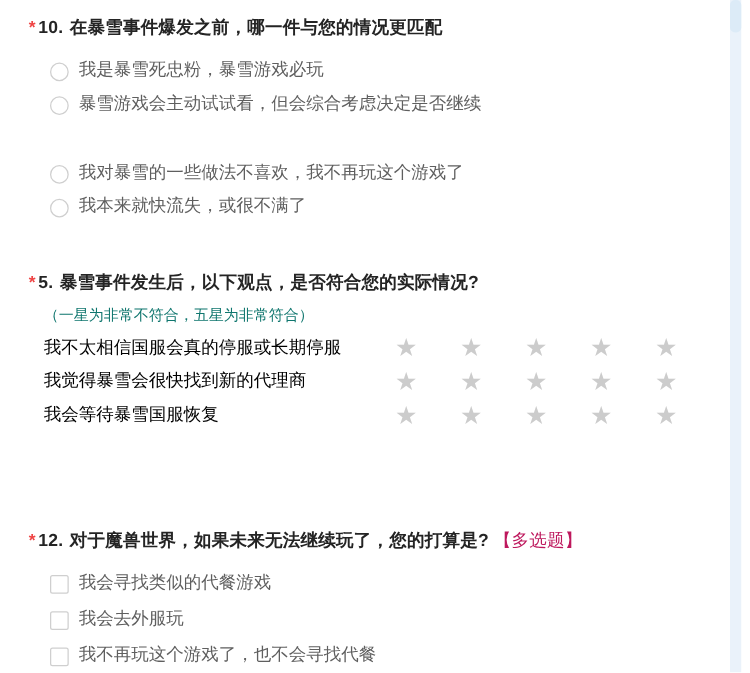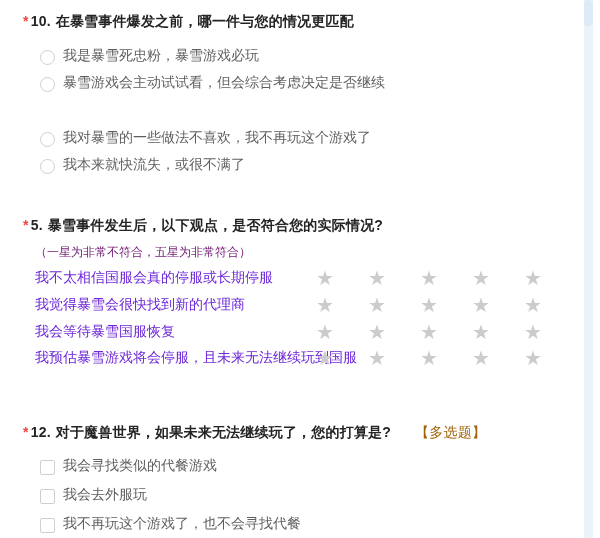--- a/index.html
+++ b/index.html
@@ -17,24 +17,24 @@
     position: absolute; top: 0; left: 0; width: 9px; height: 26px;
     background: #dcebf7; border-radius: 4px;
   }
 
   .q-title {
     position: absolute; left: 23px; font-size: 14px; font-weight: bold;
     color: #242424; letter-spacing: 0.2px; white-space: nowrap;
   }
   .req { color: #ef4444; margin-right: 2px; font-weight: bold; }
   .q-num { margin-right: 5px; }
-  .q-tag { color: #a16207; font-weight: normal; margin-left: 24px; }
+  .q-tag { color: #be185d; font-weight: normal; margin-left: 4px; }
 
   .q-subtitle {
-    position: absolute; left: 35px; font-size: 12px; color: #701a75; white-space: nowrap;
+    position: absolute; left: 35px; font-size: 12px; color: #0f766e; white-space: nowrap;
   }
 
   .opt-row {
     position: absolute; left: 40px; height: 27px;
     display: flex; align-items: flex-end; cursor: pointer;
   }
   .radio {
     width: 15px; height: 15px; border: 1px solid #cfcfcf; border-radius: 50%;
     background: #fff; flex: 0 0 auto;
   }
@@ -42,21 +42,21 @@
     width: 15px; height: 15px; border: 1px solid #cfcfcf; border-radius: 2px;
     background: #fff; flex: 0 0 auto;
   }
   .opt-label {
     margin-left: 8px; font-size: 14px; color: #5f5f5f; white-space: nowrap;
   }
 
   .rate-row { position: absolute; left: 0; width: 575px; height: 27px; }
   .rate-label {
     position: absolute; left: 35px; top: 50%; transform: translateY(-50%);
-    font-size: 14px; color: #6d28d9; white-space: nowrap;
+    font-size: 14px; color: #000000; white-space: nowrap;
   }
   .stars {
     position: absolute; left: 299px; top: 0; height: 27px; display: flex;
   }
   .star {
     width: 52px; height: 27px; display: flex; align-items: center; justify-content: center;
     color: #cccccc; font-size: 20px; cursor: pointer;
     font-family: "DejaVu Sans", sans-serif;
   }
   .star::before { content: "★"; }
@@ -115,30 +115,20 @@
   <div class="rate-row" style="top:291px">
     <span class="rate-label">我觉得暴雪会很快找到新的代理商</span>
     <div class="stars">
       <span class="star"></span>
         <span class="star"></span>
         <span class="star"></span>
         <span class="star"></span>
         <span class="star"></span>
     </div>
   </div>
-  <div class="rate-row" style="top:344px">
-    <span class="rate-label">我预估暴雪游戏将会停服，且未来无法继续玩到国服</span>
-    <div class="stars">
-      <span class="star"></span>
-        <span class="star"></span>
-        <span class="star"></span>
-        <span class="star"></span>
-        <span class="star"></span>
-    </div>
-  </div>
 
   <div class="q-title" style="top:424px">
     <span class="req">*</span><span class="q-num">12.</span><span>对于魔兽世界，如果未来无法继续玩了，您的打算是?</span><span class="q-tag">【多选题】</span>
   </div>
 
   <div class="opt-row" style="top:477px">
     <span class="checkbox"></span>
     <span class="opt-label">我会去外服玩</span>
   </div>
   <div class="opt-row" style="top:448px">

